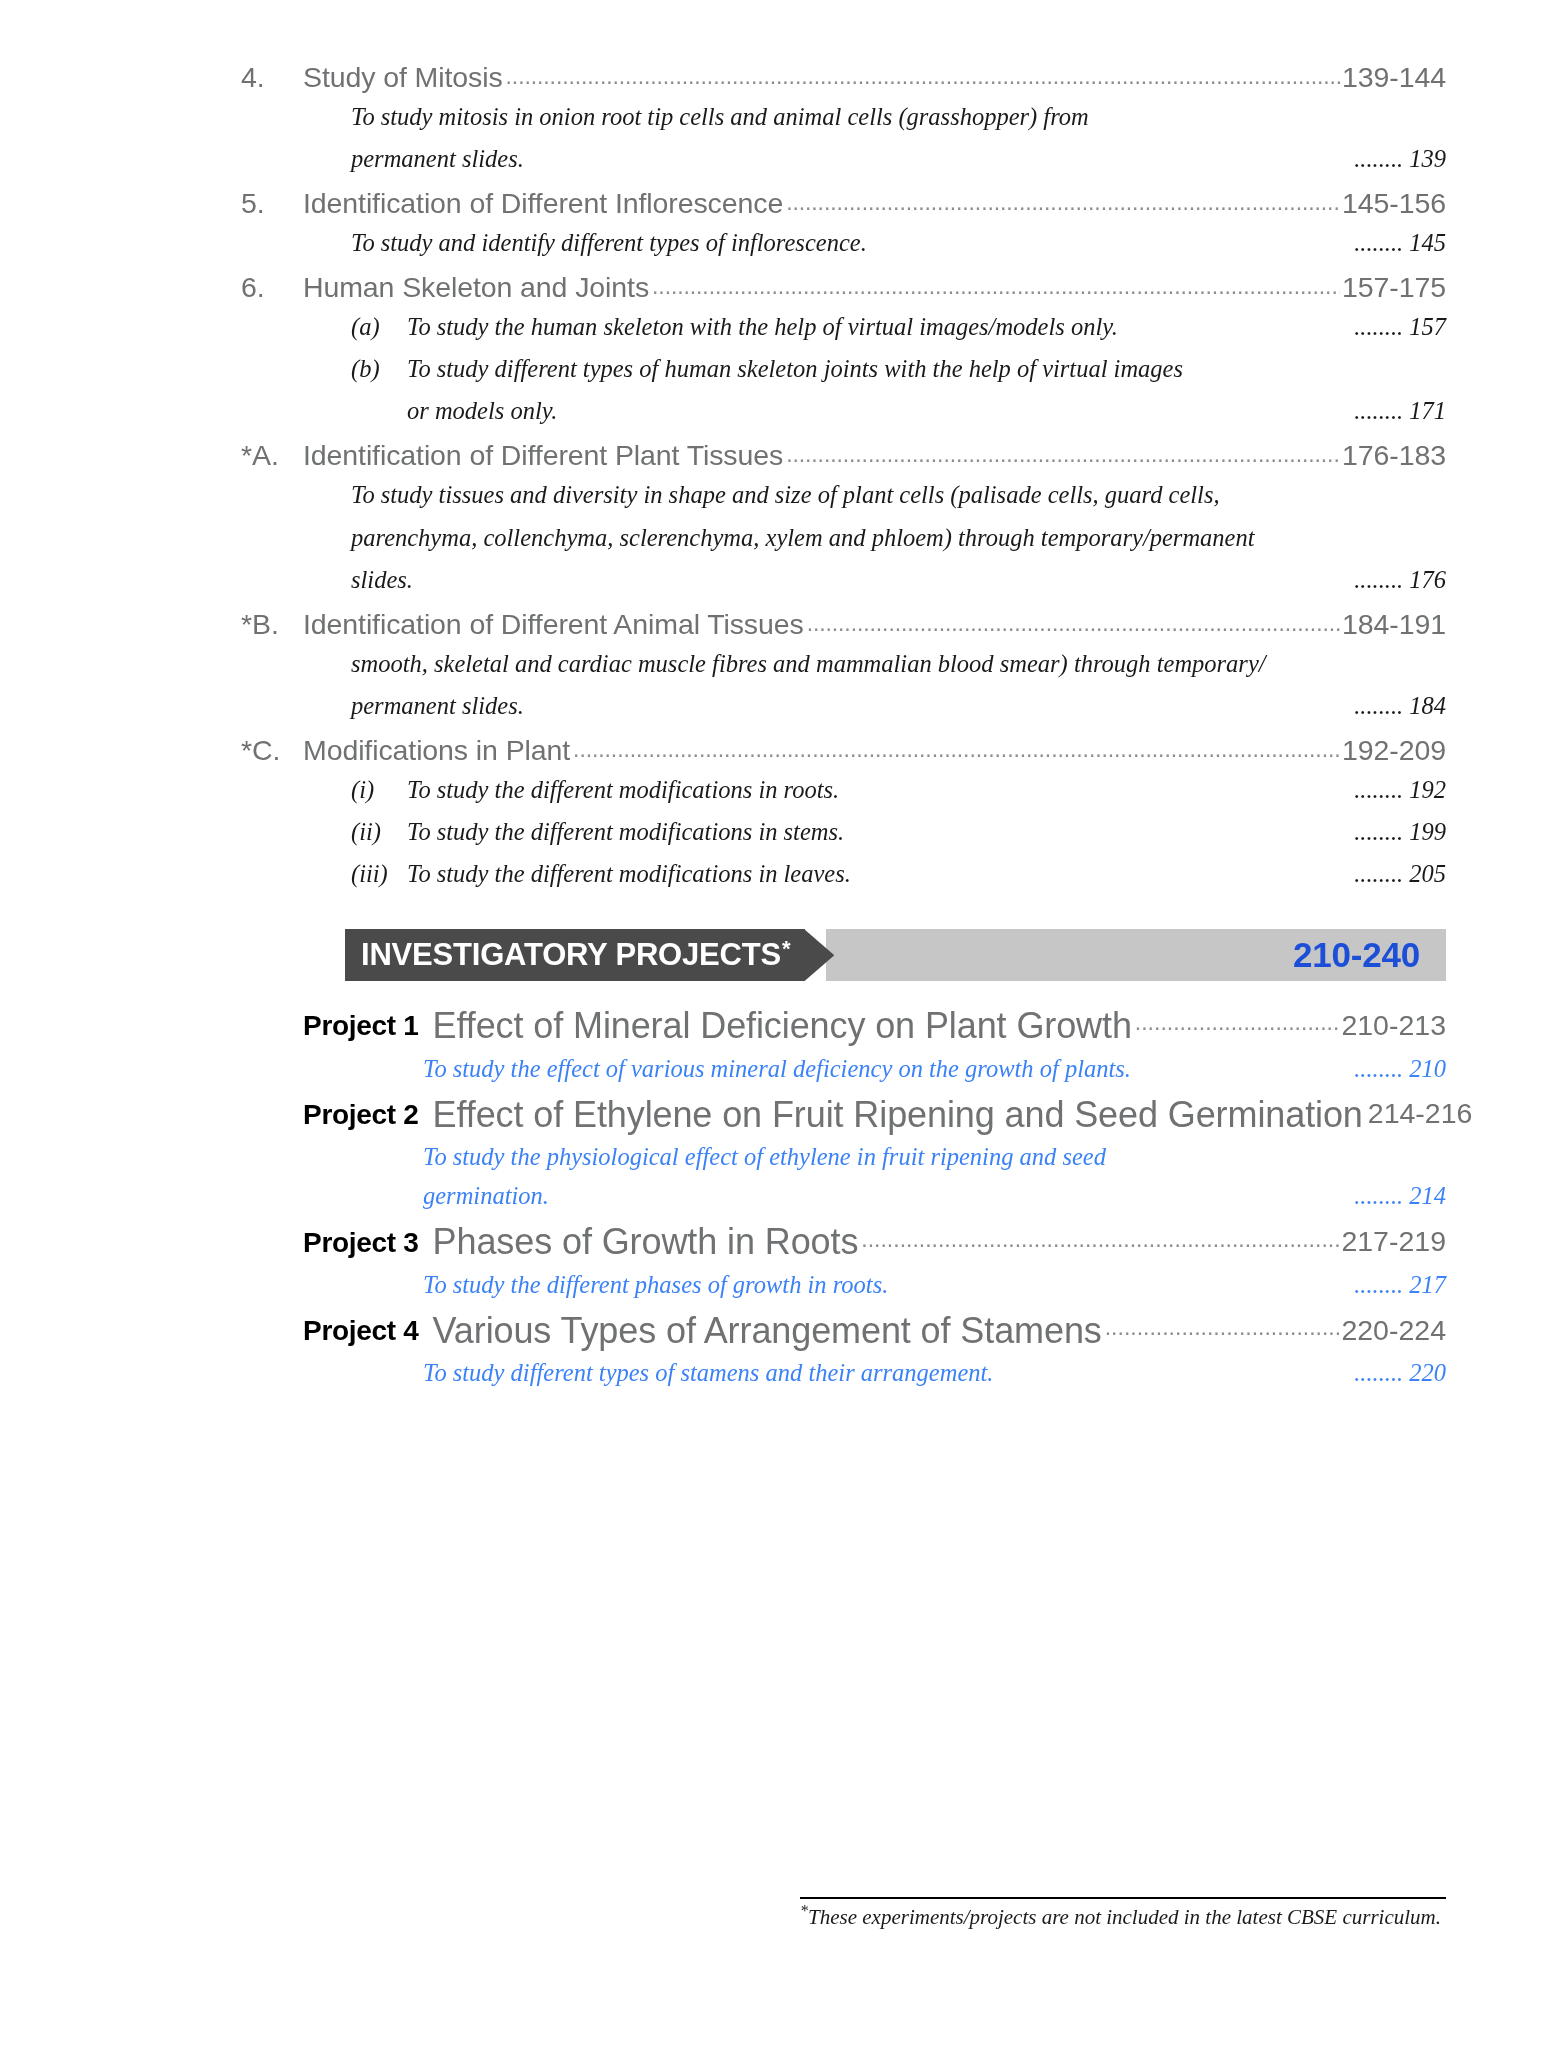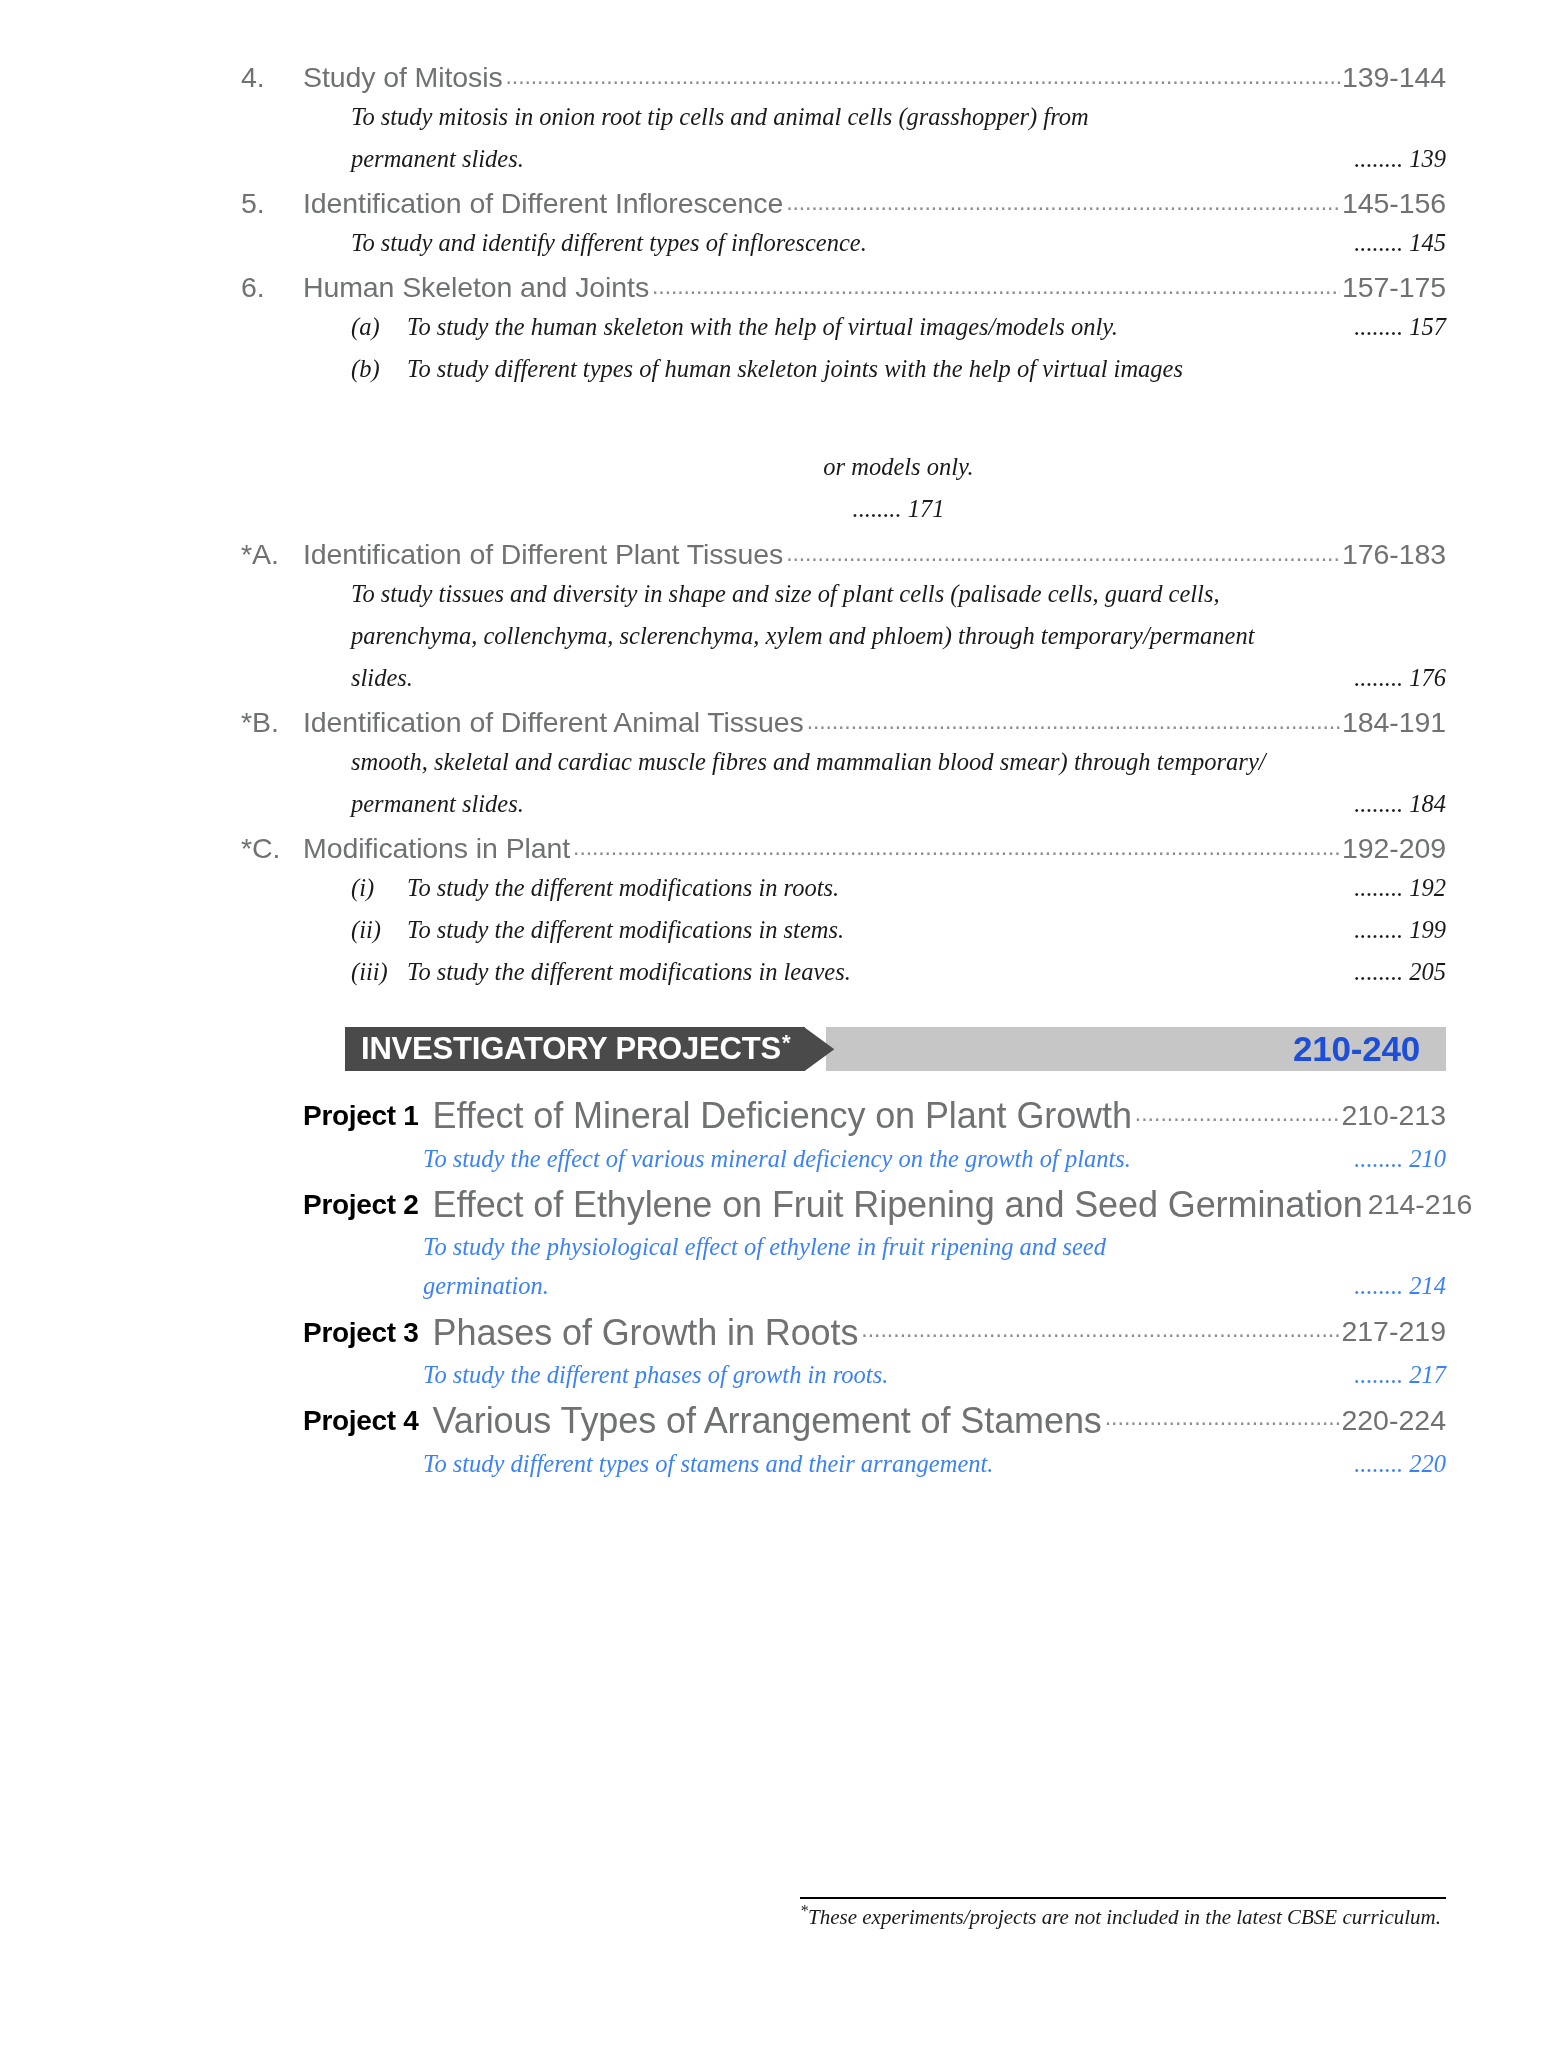--- a/index.html
+++ b/index.html
@@ -108,21 +108,21 @@
     display: flex;
     align-items: baseline;
   }
   .descblock .line .text { flex: 0 1 auto; }
   .descblock .line .spacer { flex: 1 1 auto; }
   .descblock .line .pg { flex: 0 0 auto; white-space: nowrap; }
 
   
   .banner {
     position: relative;
-    height: 44px;
+    height: 52px;
     margin: 34px 0 22px 0;
     display: flex;
     align-items: stretch;
     padding-left: 42px;
   }
   .banner .dark {
     background: #4a4a4a;
     color: #ffffff;
     font-family: "Liberation Sans", sans-serif;
     font-weight: bold;
@@ -302,21 +302,21 @@
             <span class="text">To study the human skeleton with the help of virtual images/models only.</span>
             <span class="spacer" style="flex: 1 1 auto;"></span>
             <span class="pg">........ 157</span>
           </div>
         </div>
         <div class="desc" style="display: block;">
           <div style="display: flex; align-items: baseline;">
             <span class="marker">(b)</span>
             <span class="text">To study different types of human skeleton joints with the help of virtual images</span>
           </div>
-          <div style="display: flex; align-items: center; flex-direction: column;">
+          <div style="display: flex; align-items: flex-end;">
             <span class="marker"></span>
             <span class="text">or models only.</span>
             <span class="spacer" style="flex: 1 1 auto;"></span>
             <span class="pg">........ 171</span>
           </div>
         </div>
       </div>
       <div class="entry">
         <div class="title-row">
           <span class="num">*A.</span>

